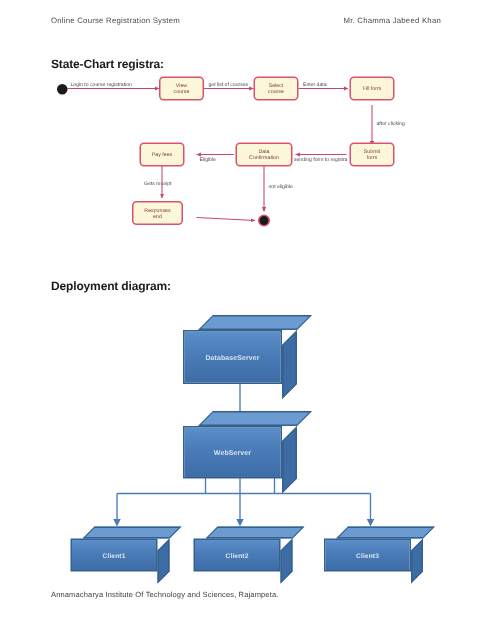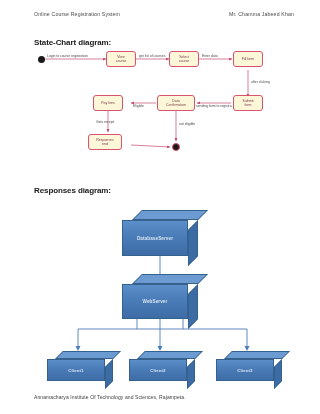--- a/index.html
+++ b/index.html
@@ -168,21 +168,21 @@
 </head>
 <body>
 
 <div class="page">
 
   <div class="doc-header">
     <span class="left">Online Course Registration System</span>
     <span class="right">Mr. Chamma Jabeed Khan</span>
   </div>
 
-  <div class="section-title" id="title-statechart">State-Chart diagram:</div>
+  <div class="section-title" id="title-statechart">State-Chart registra:</div>
 
   <div class="statechart">
 
     <svg class="sc-svg" viewBox="0 0 320 124">
       <defs>
         <marker id="ah" markerWidth="5" markerHeight="5" refX="4.2" refY="2" orient="auto">
           <path d="M0,0 L4.4,2 L0,4 z" fill="#c4486a"></path>
         </marker>
       </defs>
 
@@ -245,21 +245,21 @@
     <div class="sc-label" style="left:47px; top:8px;">Login to course registration</div>
     <div class="sc-label" style="left:139px; top:8px;">get list of courses</div>
     <div class="sc-label" style="left:202px; top:8px;">Enter data</div>
     <div class="sc-label" style="left:251px; top:34px;">after clicking</div>
     <div class="sc-label" style="left:196px; top:58px;">sending form to registra</div>
     <div class="sc-label" style="left:133px; top:58px;">Eligible</div>
     <div class="sc-label" style="left:179px; top:76px;">not eligible</div>
     <div class="sc-label" style="left:96px; top:74px;">Gets receipt</div>
   </div>
 
-  <div class="section-title" id="title-deployment">Responses diagram:</div>
+  <div class="section-title" id="title-deployment">Deployment diagram:</div>
 
   <div class="deployment">
 
     <svg class="dep-svg" viewBox="0 0 320 195">
 
       <path d="M160,60 L160,78" stroke="#4a7cb8" stroke-width="0.9" fill="none"></path>
 
       <path d="M137,121 L137,133" stroke="#4a7cb8" stroke-width="0.9" fill="none"></path>
       <path d="M160,121 L160,133" stroke="#4a7cb8" stroke-width="0.9" fill="none"></path>
       <path d="M183,121 L183,133" stroke="#4a7cb8" stroke-width="0.9" fill="none"></path>

